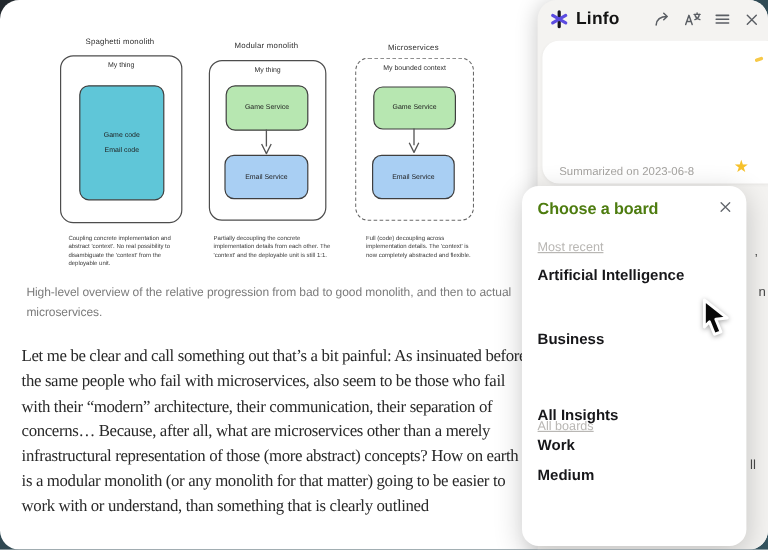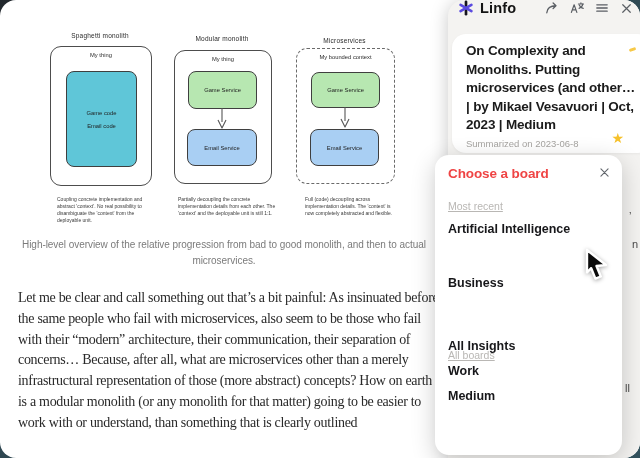--- a/index.html
+++ b/index.html
@@ -17,51 +17,51 @@
   .diag-title{font-size:6.5px;color:#2b2b2b;text-align:center;letter-spacing:.2px;}
   .diag-outer{border:1.2px solid #4d4d4d;border-radius:11px;background:#fff;}
   .diag-outer.dashed{border-style:dashed;border-color:#6a6a6a;}
   .diag-label{font-size:5.8px;color:#2b2b2b;text-align:center;padding-top:5px;}
   .diag-box{border:1px solid #3f3f3f;border-radius:8px;display:flex;flex-direction:column;
     align-items:center;justify-content:center;gap:7px;font-size:5.8px;color:#1e1e1e;text-align:center;}
   .teal{background:#5fc6d8;}
   .green{background:#b7e7b1;}
   .blue{background:#a9cff3;}
   .diag-caption{font-size:5px;line-height:1.4;color:#3a3a3a;}
-  .fig-caption{font-size:10px;line-height:1.6;color:#7b7b7b;text-align:center;letter-spacing:-.05px;}
+  .fig-caption{font-size:10px;line-height:1.6;color:#7b7b7b;letter-spacing:-.05px;}
   .body-text{
     font-family:"Liberation Serif",serif;font-size:14px;line-height:20.8px;
     color:#292929;letter-spacing:-.3px;
   }
   
   .linfo-panel{
     left:448px;top:0;width:200px;height:458px;background:#f4f3f1;
     border-top-left-radius:16px;box-shadow:0 2px 18px rgba(0,0,0,.22);
   }
-  .panel-header{left:0;top:0;width:192px;height:32px;display:flex;align-items:flex-start;padding:0 0 0 10px;box-sizing:border-box;}
+  .panel-header{left:0;top:0;width:192px;height:32px;display:flex;align-items:center;padding:0 0 0 10px;box-sizing:border-box;}
   .app-name{font-size:14.5px;font-weight:bold;color:#141414;margin-left:6px;letter-spacing:.2px;}
   .hdr-icons{margin-left:auto;display:flex;align-items:center;gap:9px;padding-right:6px;}
   .hdr-icons svg{display:block;cursor:pointer;}
   .title-card{
     left:452px;top:34px;width:200px;height:119px;background:#ffffff;border-radius:14px;
     box-shadow:0 1px 3px rgba(0,0,0,.05);
   }
   .card-title{
     position:absolute;left:14px;top:8px;width:172px;
     font-size:13.5px;font-weight:bold;line-height:18.6px;color:#1b1b1b;letter-spacing:-.2px;
   }
   .card-meta{position:absolute;left:14px;top:104px;font-size:9.5px;color:#a6a4a1;}
   .card-star{position:absolute;right:28px;top:96px;font-size:14px;color:#f6c12b;cursor:pointer;}
   .sparkle{position:absolute;right:16px;top:14px;width:7px;height:3px;background:#f7c948;border-radius:2px;transform:rotate(-18deg);}
   
   .board-popup{
     left:435px;top:155px;width:187px;height:300px;background:#ffffff;border-radius:14px;
     box-shadow:0 6px 24px rgba(0,0,0,.20);
   }
-  .popup-title{position:absolute;left:13px;top:11px;font-size:13.5px;font-weight:bold;color:#ef4444;letter-spacing:-.1px;}
+  .popup-title{position:absolute;left:13px;top:11px;font-size:13.5px;font-weight:bold;color:#4d7c0f;letter-spacing:-.1px;}
   .popup-close{position:absolute;right:11px;top:11px;cursor:pointer;}
   .sec-label{font-size:10.5px;color:#b9b7b4;text-decoration:underline;}
   .board-item{font-size:12.5px;font-weight:bold;color:#17171a;cursor:pointer;}
   .sel-row{
     position:absolute;left:3px;top:86px;width:180px;height:30px;box-sizing:border-box;
     border:2px solid #c9bdf6;border-radius:10px;background:#fff;
     display:flex;align-items:center;padding:0 4px 0 10px;gap:6px;
   }
   .sel-row .board-item{flex:1;}
   .pill{border-radius:999px;font-size:10.5px;font-weight:bold;padding:4px 11px;cursor:pointer;white-space:nowrap;}
@@ -149,21 +149,20 @@
         <svg width="16" height="16" viewBox="0 0 20 20">
           <path d="M3.5 6 H16.5 M3.5 10 H16.5 M3.5 14 H16.5" stroke="#5a5e64" stroke-width="1.6" stroke-linecap="round"></path>
         </svg>
         <svg width="15" height="15" viewBox="0 0 20 20">
           <path d="M5 5 L15 15 M15 5 L5 15" stroke="#5a5e64" stroke-width="1.6" stroke-linecap="round"></path>
         </svg>
       </span>
     </div>
 
     <div class="abs title-card" style="left:4px;">
-      <div class="card-title">On Complexity and Monoliths. Putting microservices (and other… | by Mikael Vesavuori | Oct, 2023 | Medium</div>
       <div class="card-meta">Summarized on 2023-06-8</div>
       <span class="card-star">★</span>
       <span class="sparkle"></span>
     </div>
 
     <span class="abs edge-frag" style="left:181px;top:210px;">’</span>
     <span class="abs edge-frag" style="left:184px;top:238px;">n</span>
     <span class="abs edge-frag" style="left:177px;top:382px;">ll</span>
   </div>
 

